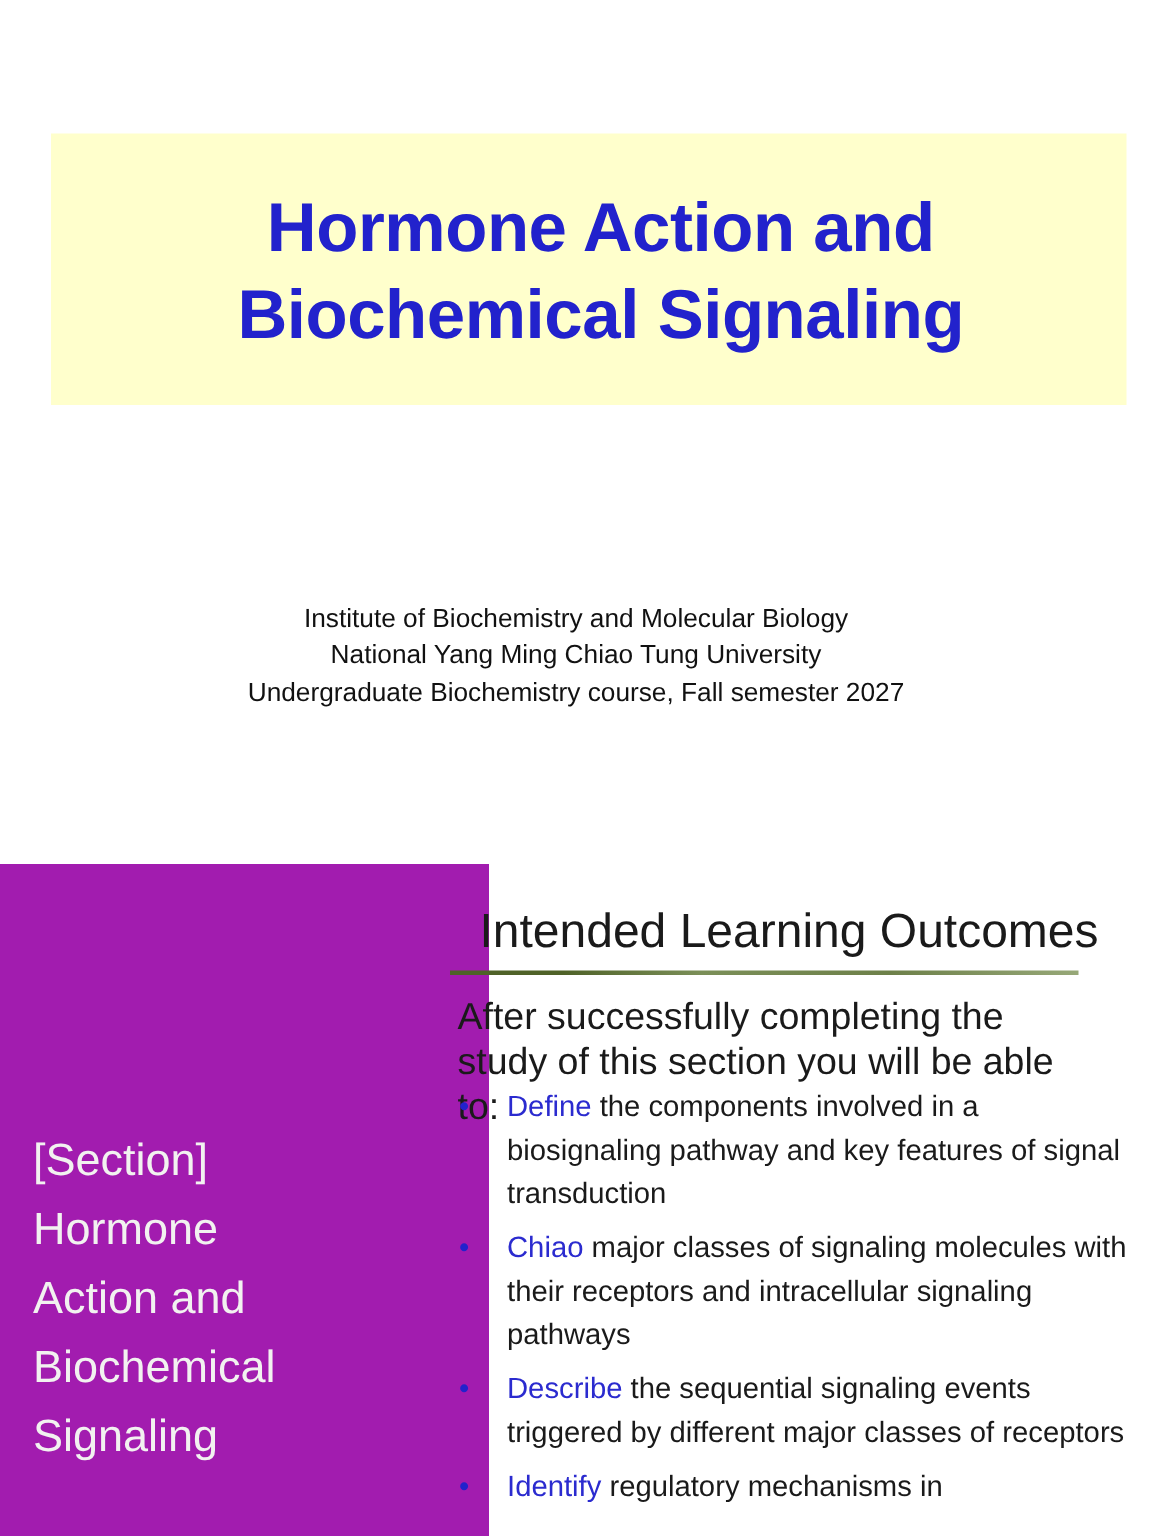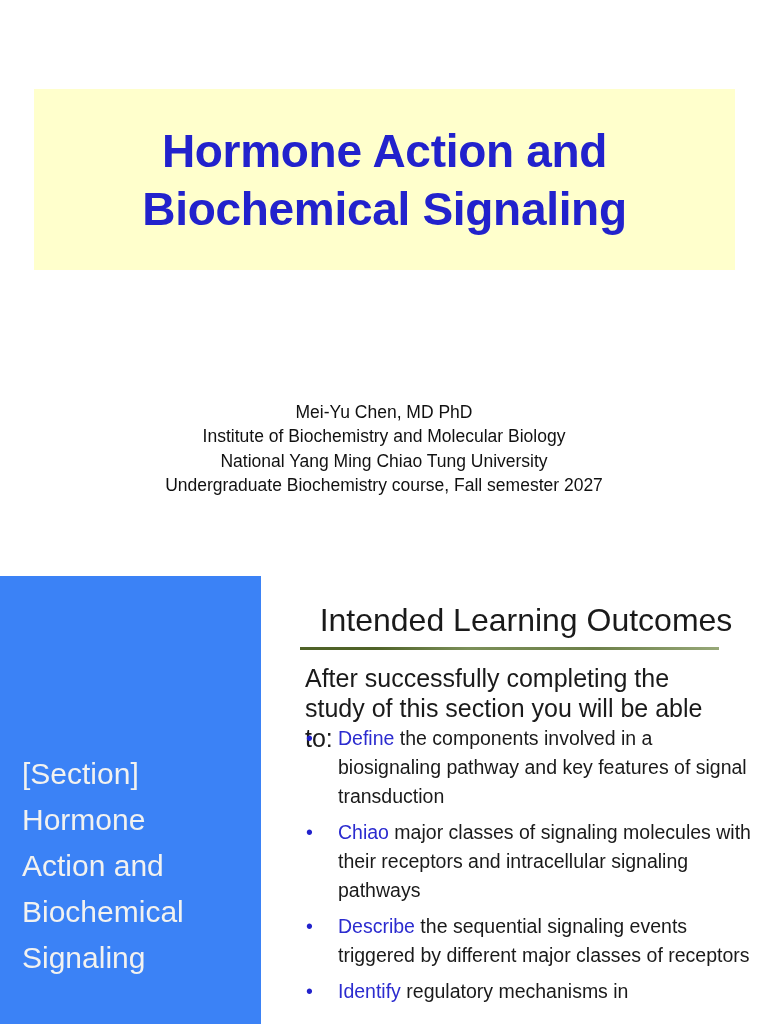--- a/index.html
+++ b/index.html
@@ -29,20 +29,21 @@
   #title-banner {
     position: absolute;
     left: 34px;
     top: 89px;
     width: 701px;
     height: 181px;
     background: #ffffcc;
     display: flex;
     align-items: center;
     justify-content: flex-end;
+    padding-left: 16px;
   }
 
   #title-text {
     width: 100%;
     text-align: center;
     color: #2222cc;
     font-family: "Liberation Sans", sans-serif;
     font-weight: bold;
     font-size: 46px;
     line-height: 58px;
@@ -79,23 +80,23 @@
     width: 768px;
     height: 448px;
     background: #ffffff;
     overflow: hidden;
   }
 
   #section-panel {
     position: absolute;
     left: 0;
     top: 0;
-    width: 261px;
+    width: 326px;
     height: 448px;
-    background: #3b82f6;
+    background: #a21caf;
   }
 
   #section-title {
     position: absolute;
     left: 22px;
     top: 175px;
     width: 240px;
     color: #f2f2f0;
     font-family: "Liberation Sans", sans-serif;
     font-size: 30px;
@@ -181,21 +182,20 @@
 <body>
 
 <div id="slide-one">
 
   <div id="title-banner">
     <div id="title-text">Hormone Action and
 Biochemical Signaling</div>
   </div>
 
   <div id="author-block">
-    <span class="ln">Mei-Yu Chen, MD PhD</span>
     <span class="ln">Institute of Biochemistry and Molecular Biology</span>
     <span class="ln">National Yang Ming Chiao Tung University</span>
     <span class="ln">Undergraduate Biochemistry course, Fall semester 2027</span>
   </div>
 
 </div>
 
 <div id="slide-two">
 
   <div id="section-panel">

